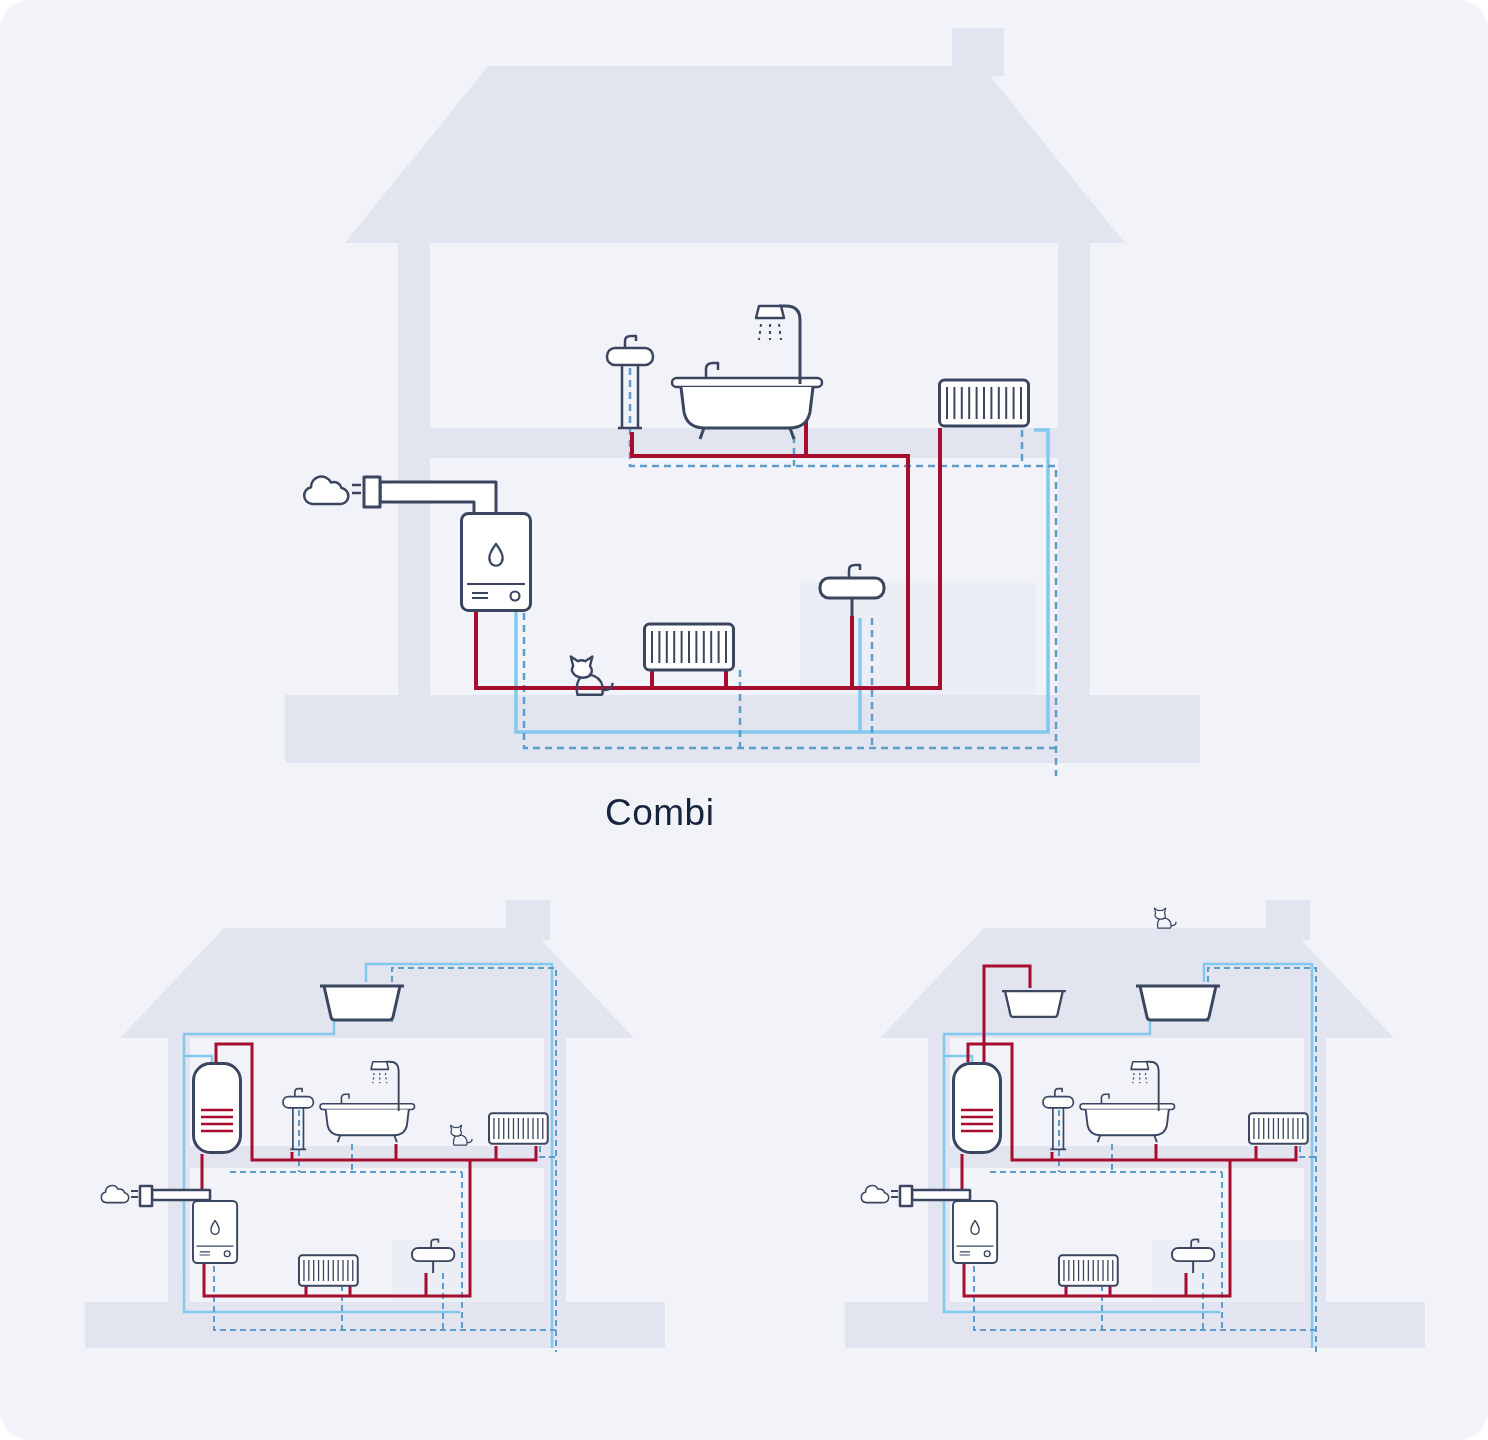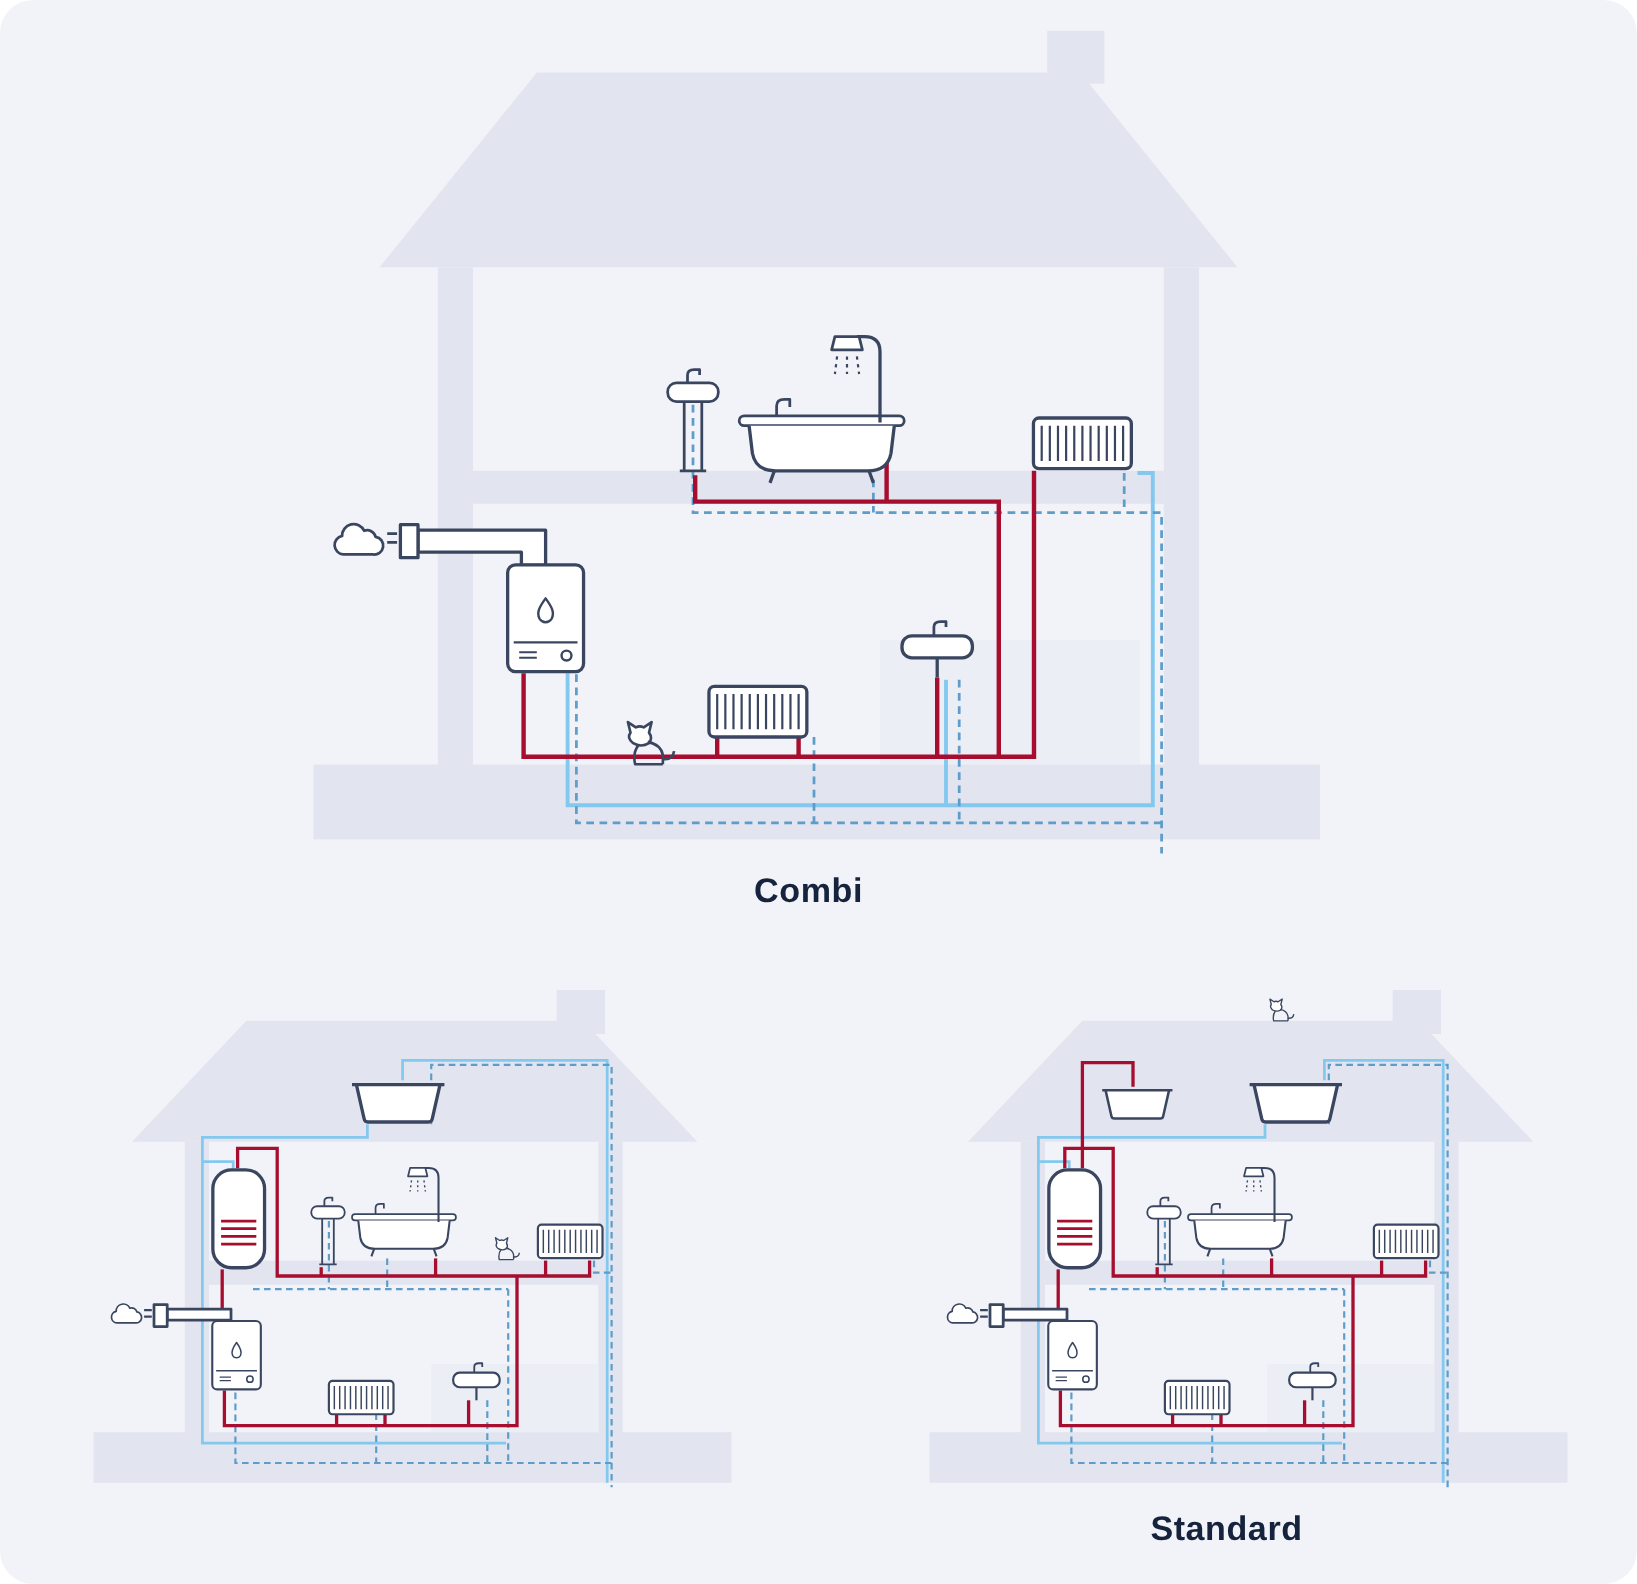--- a/index.html
+++ b/index.html
@@ -14,22 +14,22 @@
     --c-white:#ffffff;
   }
   html,body{margin:0;padding:0;background:#fff;}
   .card{
     position:relative;width:1488px;height:1440px;
     background:var(--c-card);border-radius:30px;overflow:hidden;
     font-family:"Liberation Sans", sans-serif;
   }
   .scene{position:absolute;left:0;top:0;}
   .diagram-label{
-    position:absolute;width:260px;text-align:center;
-    color:var(--c-label);font-size:31px;font-weight:700;letter-spacing:.5px;
+    position:absolute;width:260px;text-align:left;
+    color:var(--c-label);font-size:37px;font-weight:400;letter-spacing:.5px;
   }
   .label-combi{left:605px;top:792px;}
   .label-system{left:245px;top:1372px;}
   .label-standard{left:985px;top:1372px;}
 
   .hf{fill:var(--c-house);}
   .hf2{fill:var(--c-panel);}
   .ln{stroke:var(--c-outline);stroke-linejoin:round;}
   .pr{stroke:var(--c-hot);fill:none;stroke-width:4;}
   .pb{stroke:var(--c-cold);fill:none;stroke-width:3.5;}
@@ -252,15 +252,14 @@
         <path d="M912,1190 H970 V1200 H912 Z" fill="#fff" class="ln" stroke-width="2.5"></path>
         <rect x="900" y="1186" width="12" height="20" fill="#fff" class="ln" stroke-width="2.5"></rect>
       </g>
       <use href="#boiler" transform="translate(952,1200) scale(0.64)"></use>
       <use href="#radiator" transform="translate(1058,1254) scale(0.66)"></use>
       <use href="#sink" transform="translate(1172,1240) scale(0.66)"></use>
     </g>
   </svg>
 
   <div class="diagram-label label-combi">Combi</div>
-  <div class="diagram-label label-standard">Standard</div>
 
 </div>
 
 </body></html>

